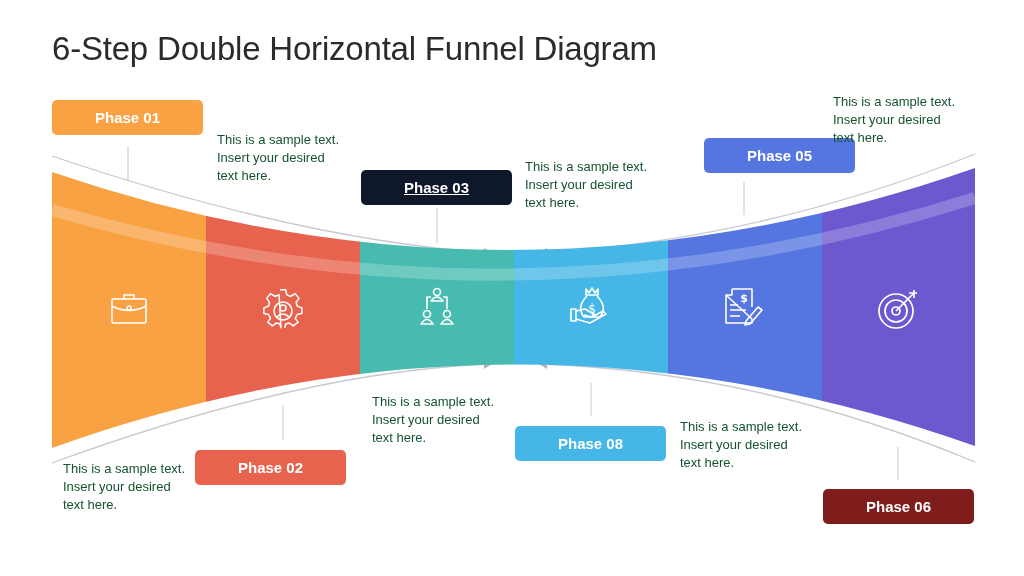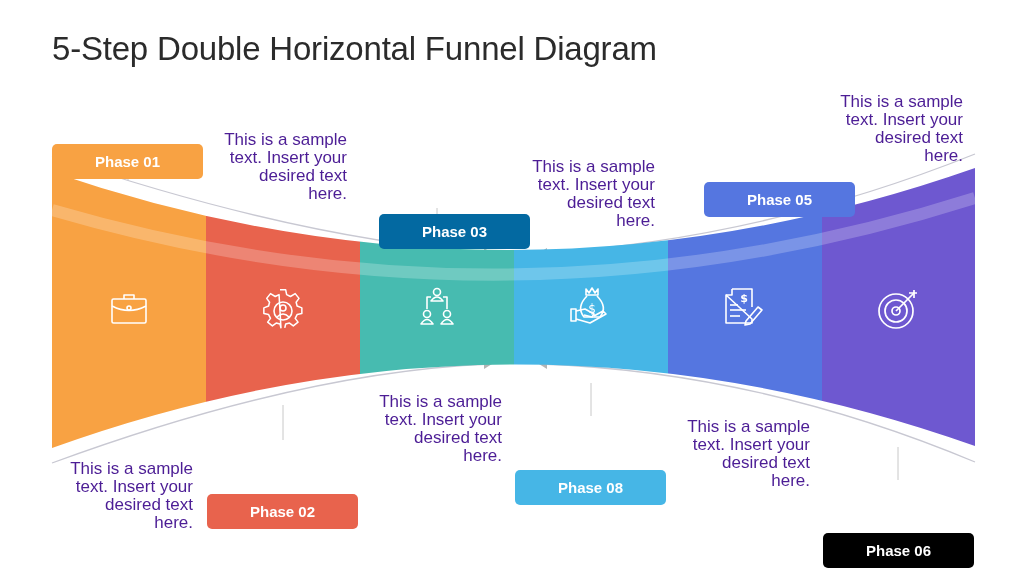--- a/index.html
+++ b/index.html
@@ -1,27 +1,27 @@
 <!DOCTYPE html>
 <html><head>
 <meta charset="utf-8">
 <style>
   html, body { margin: 0; padding: 0; }
   body { width: 1024px; height: 576px; background: #ffffff; position: relative; overflow: hidden; font-family: "Liberation Sans", "DejaVu Sans", sans-serif; }
   .title { position: absolute; left: 52px; top: 30px; font-size: 33px; color: #2b2b2b; font-weight: normal; letter-spacing: -0.2px; white-space: nowrap; }
   svg.funnel { position: absolute; left: 0; top: 0; }
-  .phase { position: absolute; width: 151px; height: 35px; border-radius: 5px; color: #ffffff; font-weight: bold; font-size: 15px; display: flex; align-items: center; justify-content: center; margin-top: 44px; }
-  .desc { position: absolute; width: 130px; font-size: 17px; line-height: 18px; color: #4c1d95; text-align: right; }
+  .phase { position: absolute; width: 151px; height: 35px; border-radius: 5px; color: #ffffff; font-weight: bold; font-size: 15px; display: flex; align-items: center; justify-content: center; }
+  .desc { position: absolute; width: 130px; font-size: 13px; line-height: 18px; color: #14532d; text-align: left; }
   .icon { position: absolute; width: 44px; height: 44px; }
   .icon svg { width: 44px; height: 44px; }
 </style>
 </head>
 <body>
 
-<div class="title">5-Step Double Horizontal Funnel Diagram</div>
+<div class="title">6-Step Double Horizontal Funnel Diagram</div>
 
 <svg class="funnel" width="1024" height="576" viewBox="0 0 1024 576">
   <defs>
     <clipPath id="funnelClip">
       <path d="M52,172 Q513,330 975,168 L975,446 Q513,282 52,448 Z"></path>
     </clipPath>
   </defs>
 
   <path d="M52,156 Q300,240 490,253" fill="none" stroke="#c8c8d2" stroke-width="1.3"></path>
   <path d="M540,253 Q760,240 975,154" fill="none" stroke="#c8c8d2" stroke-width="1.3"></path>
@@ -45,25 +45,25 @@
 
   <line x1="128" y1="146" x2="128" y2="180" stroke="#c8c8c8" stroke-width="1"></line>
   <line x1="437" y1="208" x2="437" y2="243" stroke="#c8c8c8" stroke-width="1"></line>
   <line x1="744" y1="182" x2="744" y2="215" stroke="#c8c8c8" stroke-width="1"></line>
   <line x1="283" y1="405" x2="283" y2="440" stroke="#c8c8c8" stroke-width="1"></line>
   <line x1="591" y1="383" x2="591" y2="416" stroke="#c8c8c8" stroke-width="1"></line>
   <line x1="898" y1="447" x2="898" y2="480" stroke="#c8c8c8" stroke-width="1"></line>
 </svg>
 
 <div class="phase" style="left: 52px; top: 100px; background: rgb(248, 162, 67);">Phase 01</div>
-<div class="phase" style="left: 207px; top: 450px; background: rgb(232, 99, 77);">Phase 02</div>
-<div class="phase" style="left: 379px; top: 170px; background: #0369a1;">Phase 03</div>
+<div class="phase" style="left: 195px; top: 450px; background: rgb(232, 99, 77);">Phase 02</div>
+<div class="phase" style="left: 361px; top: 170px; background: #0f172a; text-decoration: underline;">Phase 03</div>
 <div class="phase" style="left: 515px; top: 426px; background: rgb(70, 182, 230);">Phase 08</div>
 <div class="phase" style="left: 704px; top: 138px; background: rgb(85, 118, 224);">Phase 05</div>
-<div class="phase" style="left: 823px; top: 489px; background: #000000;">Phase 06</div>
+<div class="phase" style="left: 823px; top: 489px; background: #7f1d1d;">Phase 06</div>
 
 <div class="desc" style="left:217px;top:131px;">This is a sample text. Insert your desired text here.</div>
 <div class="desc" style="left:63px;top:460px;">This is a sample text. Insert your desired text here.</div>
 <div class="desc" style="left:372px;top:393px;">This is a sample text. Insert your desired text here.</div>
 <div class="desc" style="left:525px;top:158px;">This is a sample text. Insert your desired text here.</div>
 <div class="desc" style="left:680px;top:418px;">This is a sample text. Insert your desired text here.</div>
 <div class="desc" style="left:833px;top:93px;">This is a sample text. Insert your desired text here.</div>
 
 <div class="icon" style="left:107px;top:287px;">
   <svg viewBox="0 0 44 44" fill="none" stroke="#fff" stroke-width="1.6" stroke-linejoin="round">

